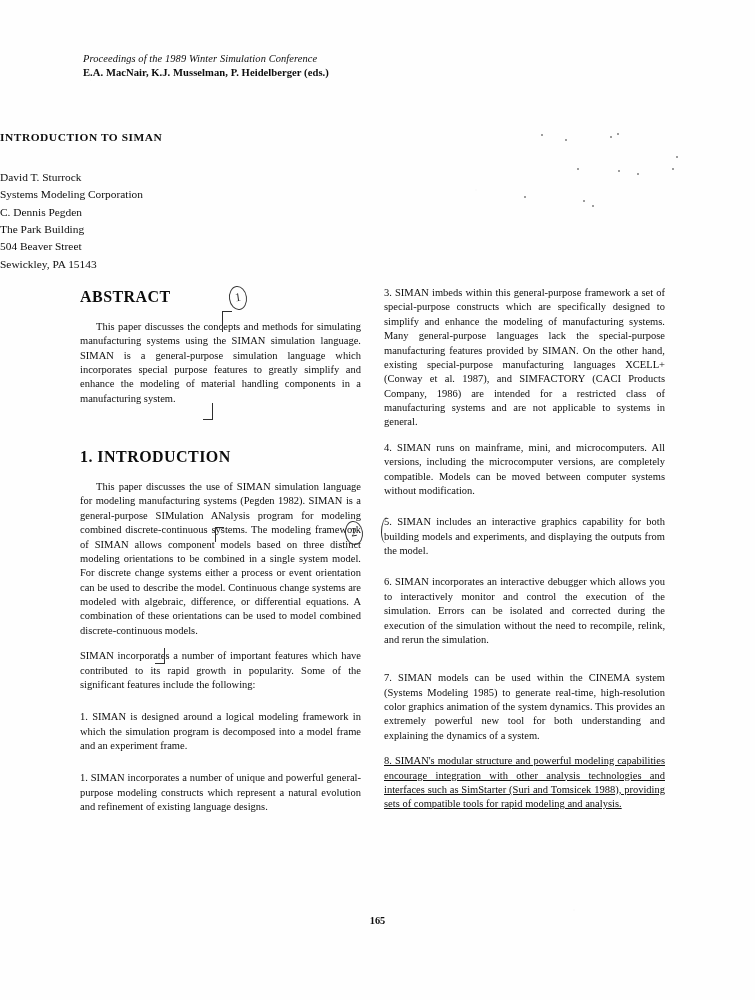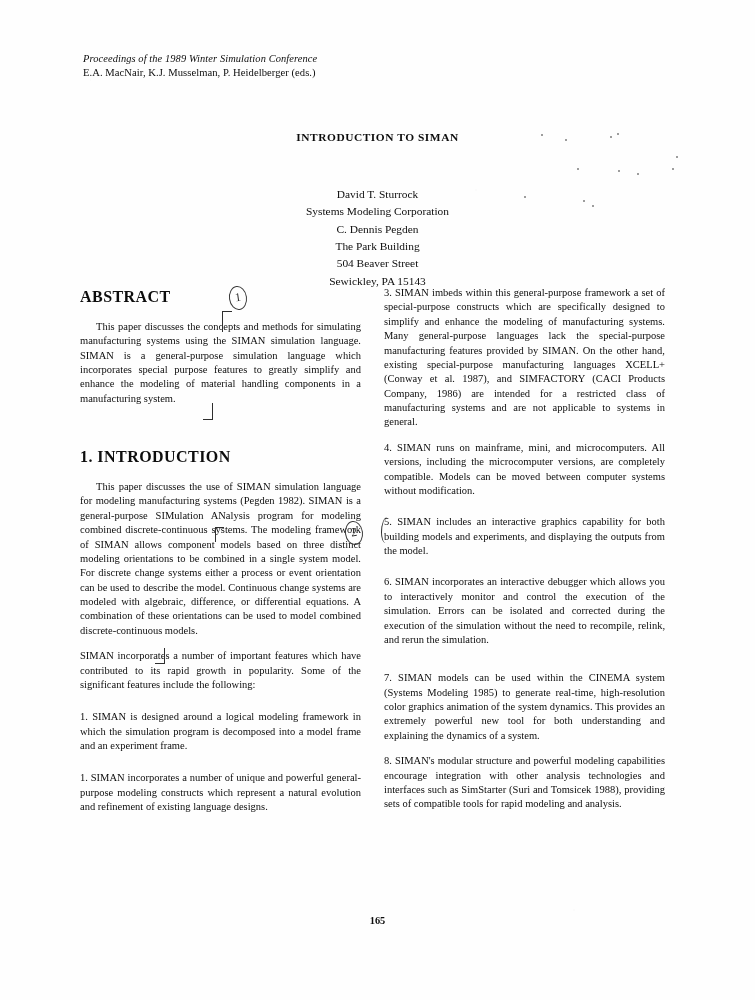--- a/index.html
+++ b/index.html
@@ -40,42 +40,42 @@
   .rh-line1 {
     display: block;
     font-style: italic;
     font-size: 10.4px;
     letter-spacing: 0.1px;
   }
   .rh-line2 {
     display: block;
     font-size: 10.6px;
     letter-spacing: 0.05px;
+    font-weight: bold;
   }
 
   
   .title-block {
     position: absolute;
     left: 0;
     top: 131px;
     width: 755px;
-    text-align: center;
   }
   .paper-title {
     font-size: 11.4px;
     font-weight: bold;
     letter-spacing: 0.55px;
     margin: 0;
   }
   .author-block {
     position: absolute;
     left: 0;
-    top: 186px;
-    width: 755px;
-    text-align: center;
+    top: 169px;
+    width: 755px;
+    text-align: left;
     font-size: 11.4px;
     line-height: 1.52;
   }
   .author-block span { display: block; }
 
   
   .columns {
     position: absolute;
     left: 0;
     top: 286px;
@@ -234,21 +234,21 @@
       <p class="para numbered" style="margin-top:18px;">1.  SIMAN is designed around a logical modeling framework in which the simulation program is decomposed into a model frame and an experiment frame.</p>
       <p class="para numbered" style="margin-top:18px;">1.  SIMAN incorporates a number of unique and powerful general-purpose modeling constructs which represent a natural evolution and refinement of existing language designs.</p>
     </div>
 
     <div class="col col-right">
       <p class="para numbered">3.   SIMAN imbeds within this general-purpose framework a set of special-purpose constructs which are specifically designed to simplify and enhance the modeling of manufacturing systems.  Many general-purpose languages lack the special-purpose manufacturing features provided by SIMAN.  On the other hand, existing special-purpose manufacturing languages  XCELL+ (Conway et al. 1987), and SIMFACTORY (CACI Products Company, 1986) are intended for a restricted class of manufacturing systems and are not applicable to systems in general.</p>
       <p class="para numbered" style="">4.   SIMAN runs on mainframe, mini, and microcomputers.    All versions, including the microcomputer versions, are completely compatible.  Models can be moved between computer systems without modification.</p>
       <p class="para numbered" style="margin-top:17px;">5. SIMAN includes an interactive graphics capability for both building models and experiments, and displaying the outputs from the model.</p>
       <p class="para numbered" style="margin-top:17px;">6.   SIMAN incorporates an interactive debugger which allows you to interactively monitor and control the execution of the simulation.  Errors can be isolated and corrected during the execution of the simulation without the need to recompile, relink, and rerun the simulation.</p>
       <p class="para numbered" style="margin-top:24px;">7. SIMAN models can be used within the CINEMA system (Systems Modeling 1985) to generate real-time, high-resolution color graphics animation of the system dynamics.  This provides an extremely powerful new tool for both understanding and explaining the dynamics of a system.</p>
-      <p class="para numbered" style="margin-top:6px;">8. SIMAN's modular structure and powerful modeling capabilities encourage integration with other analysis technologies and interfaces such as SimStarter (Suri and Tomsicek 1988), providing sets of compatible tools for rapid modeling and analysis.</p>
+      <p class="para numbered" style="margin-top:6px;text-decoration:underline;">8. SIMAN's modular structure and powerful modeling capabilities encourage integration with other analysis technologies and interfaces such as SimStarter (Suri and Tomsicek 1988), providing sets of compatible tools for rapid modeling and analysis.</p>
     </div>
 
   </div>
 
   <div class="annot annot-circle" id="annot-1">
     <span class="ring">1</span>
   </div>
   <div class="annot-bracket-open"></div>
   <div class="annot-bracket-close"></div>
 

